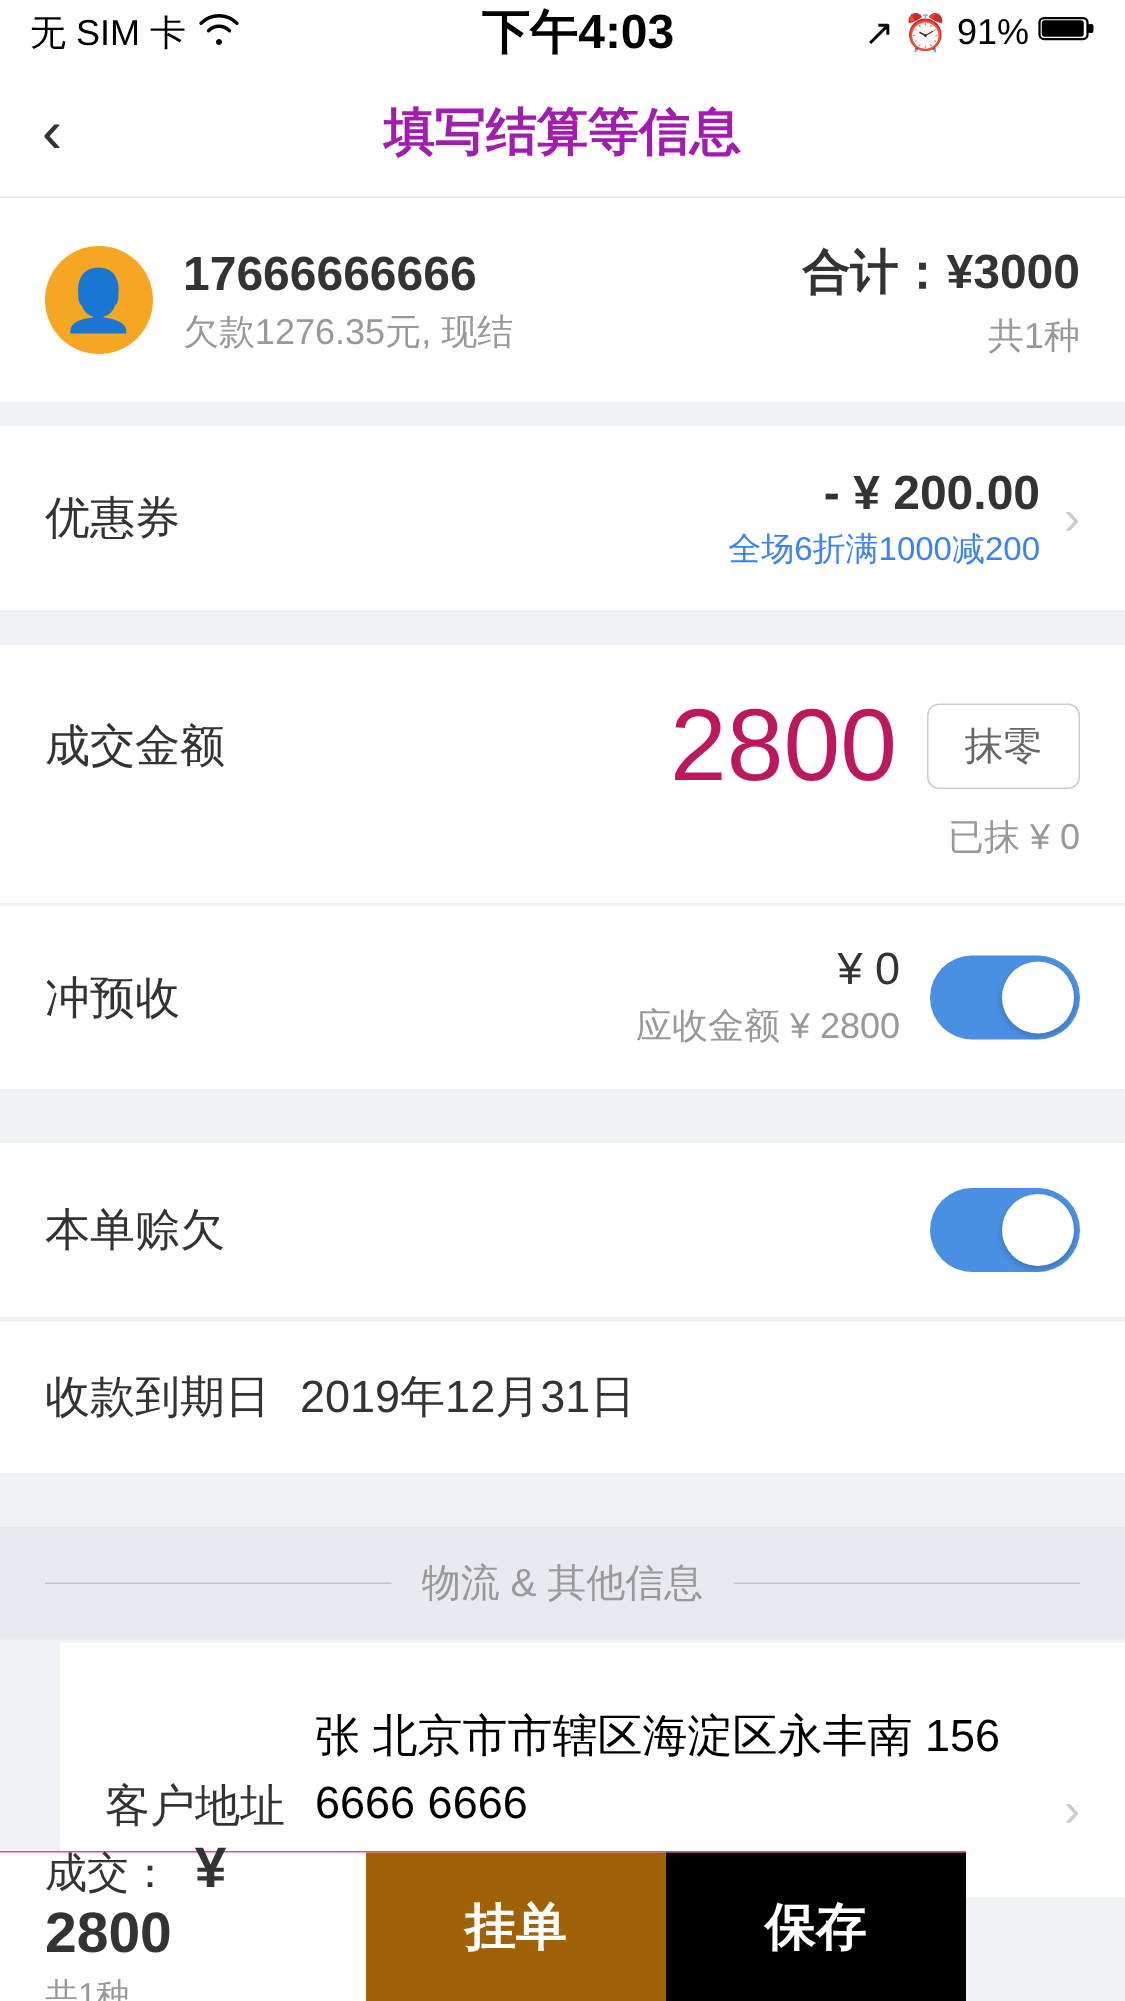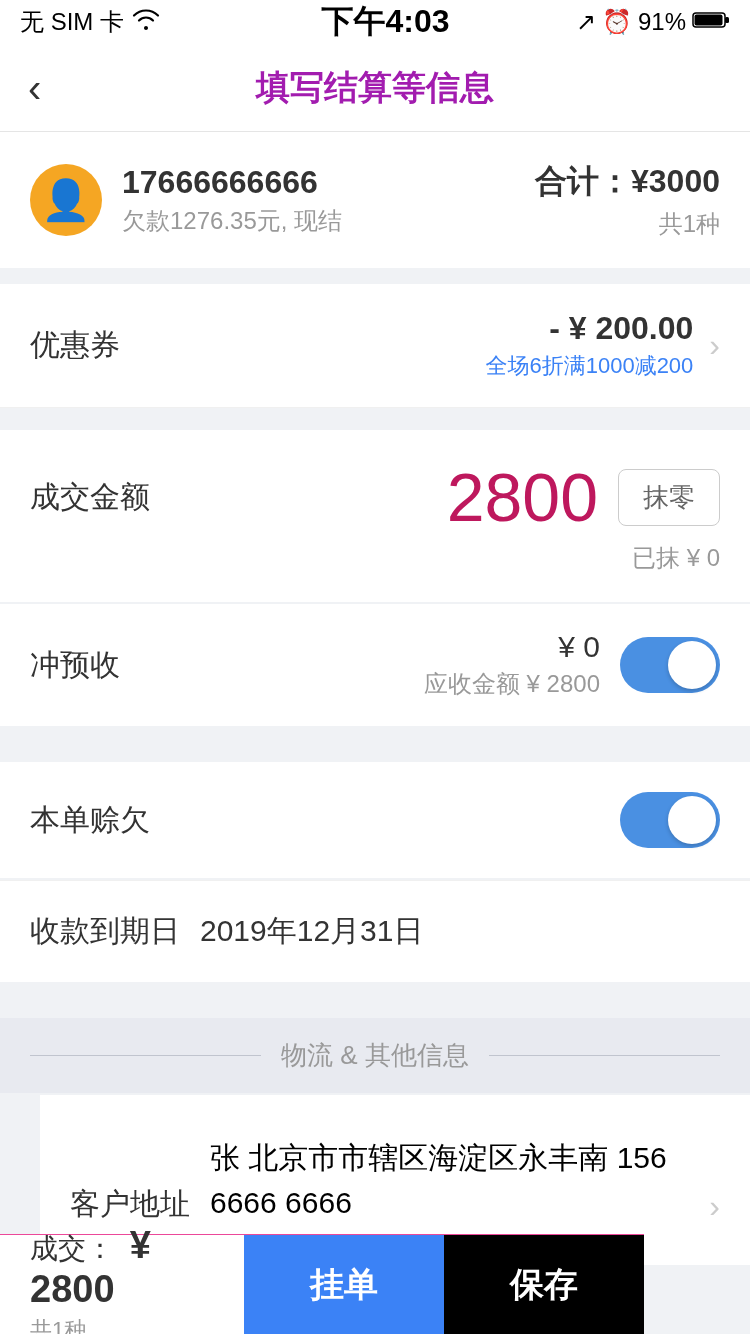--- a/index.html
+++ b/index.html
@@ -248,21 +248,21 @@
       width: 200px;
       display: flex;
       align-items: center;
       justify-content: center;
       font-size: 34px;
       font-weight: 600;
       color: #fff;
       cursor: pointer;
       flex-shrink: 0;
     }
-    .btn-hold { background: #3b82f6; }
+    .btn-hold { background: #a16207; }
     .btn-save { background: #000000; }
   </style>
 </head>
 <body>
 
 <div class="status-bar">
   <div class="status-left">
     <span>无 SIM 卡</span>
     <span>
       <svg width="28" height="22" viewBox="0 0 28 22" fill="none">

